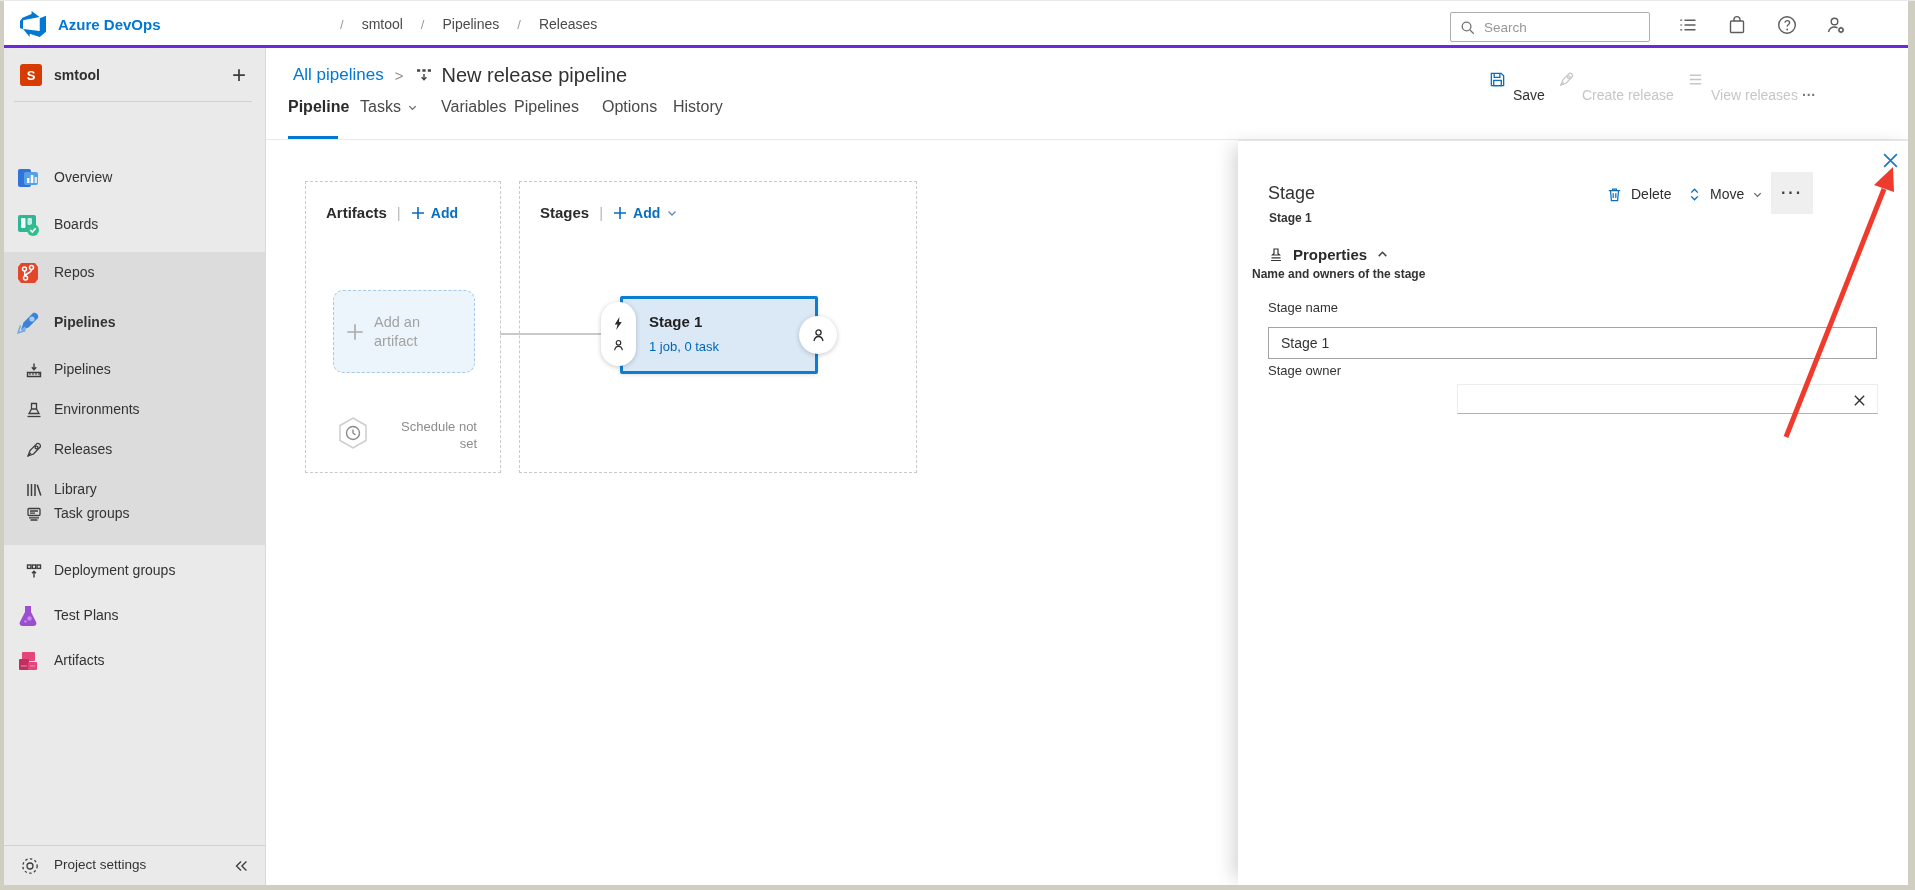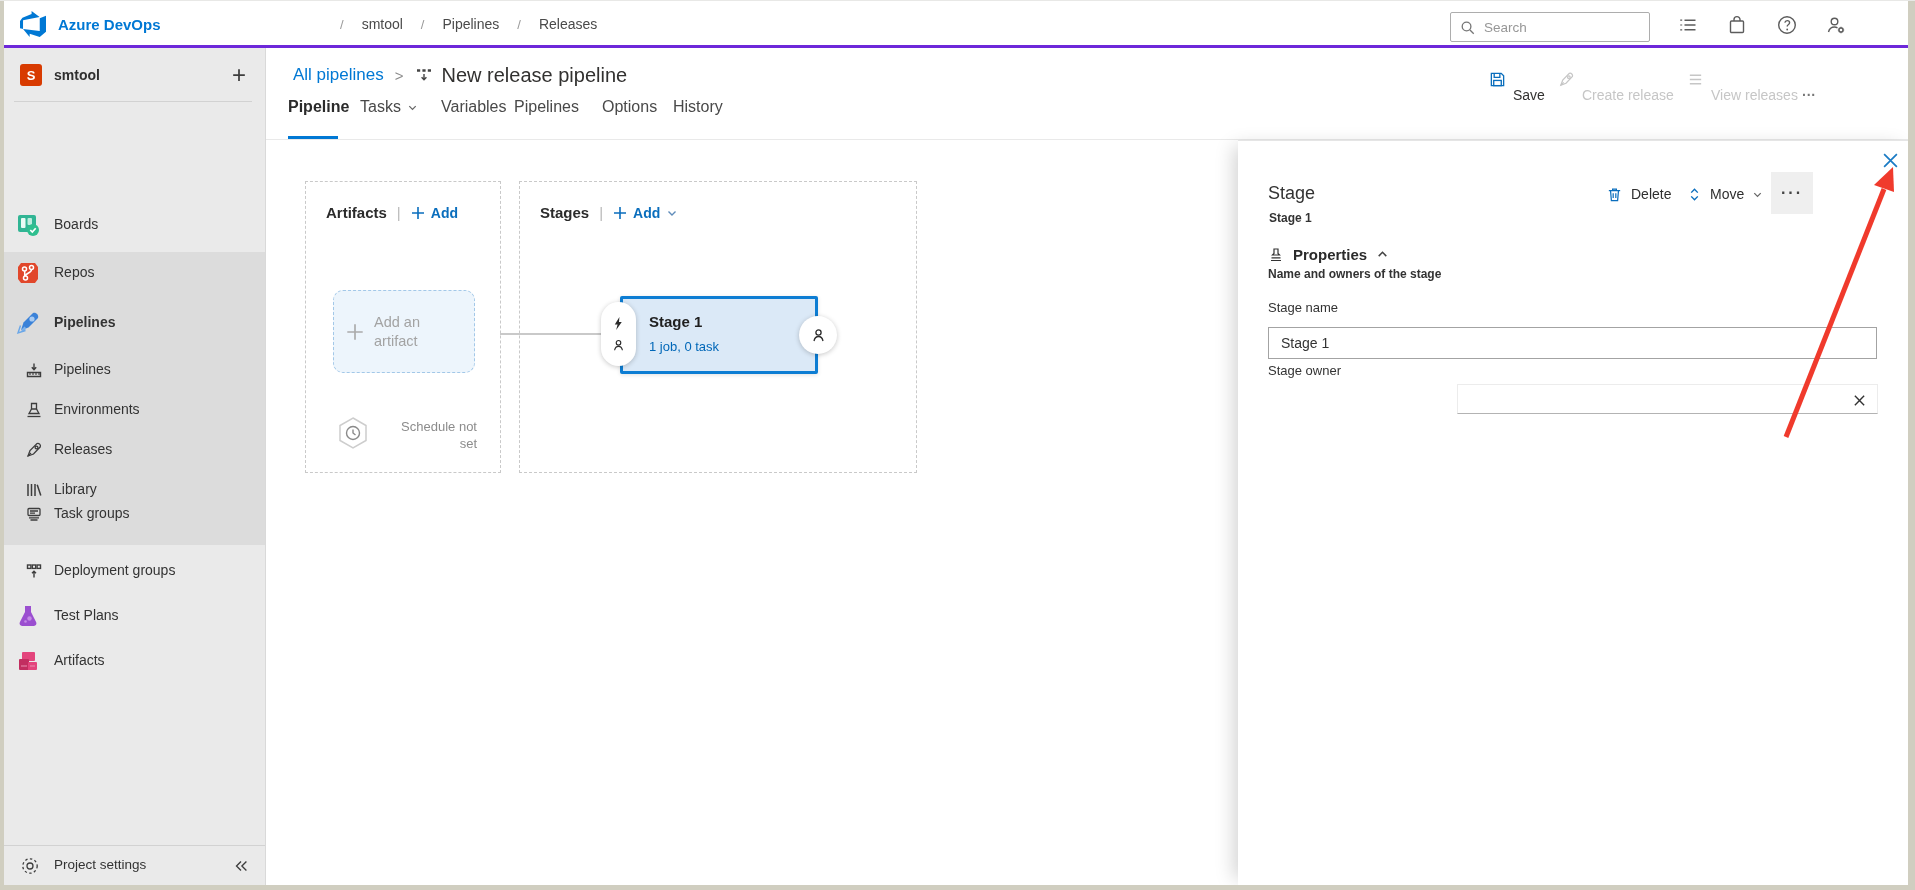--- a/index.html
+++ b/index.html
@@ -68,21 +68,21 @@
 
   
   .panel { position:absolute; left:1238px; top:140px; width:677px; height:745px; background:#fff; border-top:1px solid #e5e5e5; box-shadow:-10px 0 18px -6px rgba(0,0,0,.18); z-index:7; }
   .panel-close { position:absolute; left:641px; top:8px; width:22px; height:22px; display:flex; align-items:center; justify-content:center; cursor:pointer; }
   .panel-title { position:absolute; left:30px; top:42px; font-size:18px; color:#333; }
   .panel-sub { position:absolute; left:31px; top:70px; font-size:12px; font-weight:bold; color:#333; }
   .pn-act { position:absolute; top:42px; height:22px; display:flex; align-items:center; gap:8px; font-size:14px; color:#2f2f2f; cursor:pointer; }
   .more-btn { position:absolute; left:533px; top:31px; width:42px; height:42px; background:#efefef; display:flex; align-items:center; justify-content:center; font-size:16px; font-weight:bold; color:#444; letter-spacing:2px; cursor:pointer; }
   .prop-head { position:absolute; left:30px; top:105px; display:flex; align-items:center; gap:9px; cursor:pointer; }
   .prop-title { font-size:15px; font-weight:600; color:#2b2b2b; }
-  .prop-desc { position:absolute; left:30px; top:126px; font-size:12px; font-weight:bold; color:#333; }
+  .prop-desc { position:absolute; left:14px; top:126px; font-size:12px; font-weight:bold; color:#333; }
   .fld-label { position:absolute; left:30px; font-size:13px; color:#333; }
   .stage-name-input { position:absolute; left:30px; top:186px; width:609px; height:32px; border:1px solid #a3a3a3; background:#fff; font-size:14px; color:#333; padding:0 12px; font-family:inherit; outline:none; }
   .owner-field { position:absolute; left:219px; top:243px; width:421px; height:30px; background:#fff; border:1px solid #ececec; border-bottom:1px solid #b3b3b3; cursor:text; }
   .owner-clear { position:absolute; right:10px; top:7px; width:16px; height:16px; display:flex; align-items:center; justify-content:center; cursor:pointer; }
 
   
   .arrow-overlay { position:absolute; left:0; top:0; width:1915px; height:890px; z-index:10; pointer-events:none; }
   .frame { position:absolute; background:#d0cec0; z-index:20; }
 </style>
 </head>
@@ -148,20 +148,32 @@
   <div class="sidebar">
     <div class="sb-selected-band"></div>
 
     <div class="sb-project">
       <div class="sb-avatar" style="background:#d83b01">S</div>
       <div class="sb-project-name">smtool</div>
       <div class="sb-add">+</div>
     </div>
     <div class="sb-divider"></div>
 
+    <div class="nav-item" style="top:110px">
+      <span class="nav-icon-main">
+        <svg width="24" height="24" viewBox="0 0 24 24">
+            <rect x="2" y="3" width="13" height="18" rx="2" fill="#3174d9"></rect>
+            <rect x="8" y="6" width="14" height="13" rx="2" fill="#57a0e8"></rect>
+            <rect x="11" y="12" width="2.5" height="5" fill="#fff"></rect>
+            <rect x="14.8" y="9" width="2.5" height="8" fill="#fff"></rect>
+            <rect x="18.6" y="11" width="2.5" height="6" fill="#dcebfb"></rect>
+          </svg>
+      </span>
+      <span class="nav-label">Overview</span>
+    </div>
     <div class="nav-item" style="top:157px">
       <span class="nav-icon-main">
         <svg width="24" height="24" viewBox="0 0 24 24">
             <rect x="2" y="2" width="18" height="17" rx="2" fill="#31b594"></rect>
             <rect x="5" y="5" width="4.5" height="10" rx="1" fill="#e9fbf5"></rect>
             <rect x="11.5" y="5" width="4.5" height="7" rx="1" fill="#bdeede"></rect>
             <circle cx="17" cy="17" r="6" fill="#2fbf8f"></circle>
             <path d="M14.3 17l2 2 3.4-3.8" stroke="#fff" stroke-width="1.7" fill="none"></path>
           </svg>
       </span>

